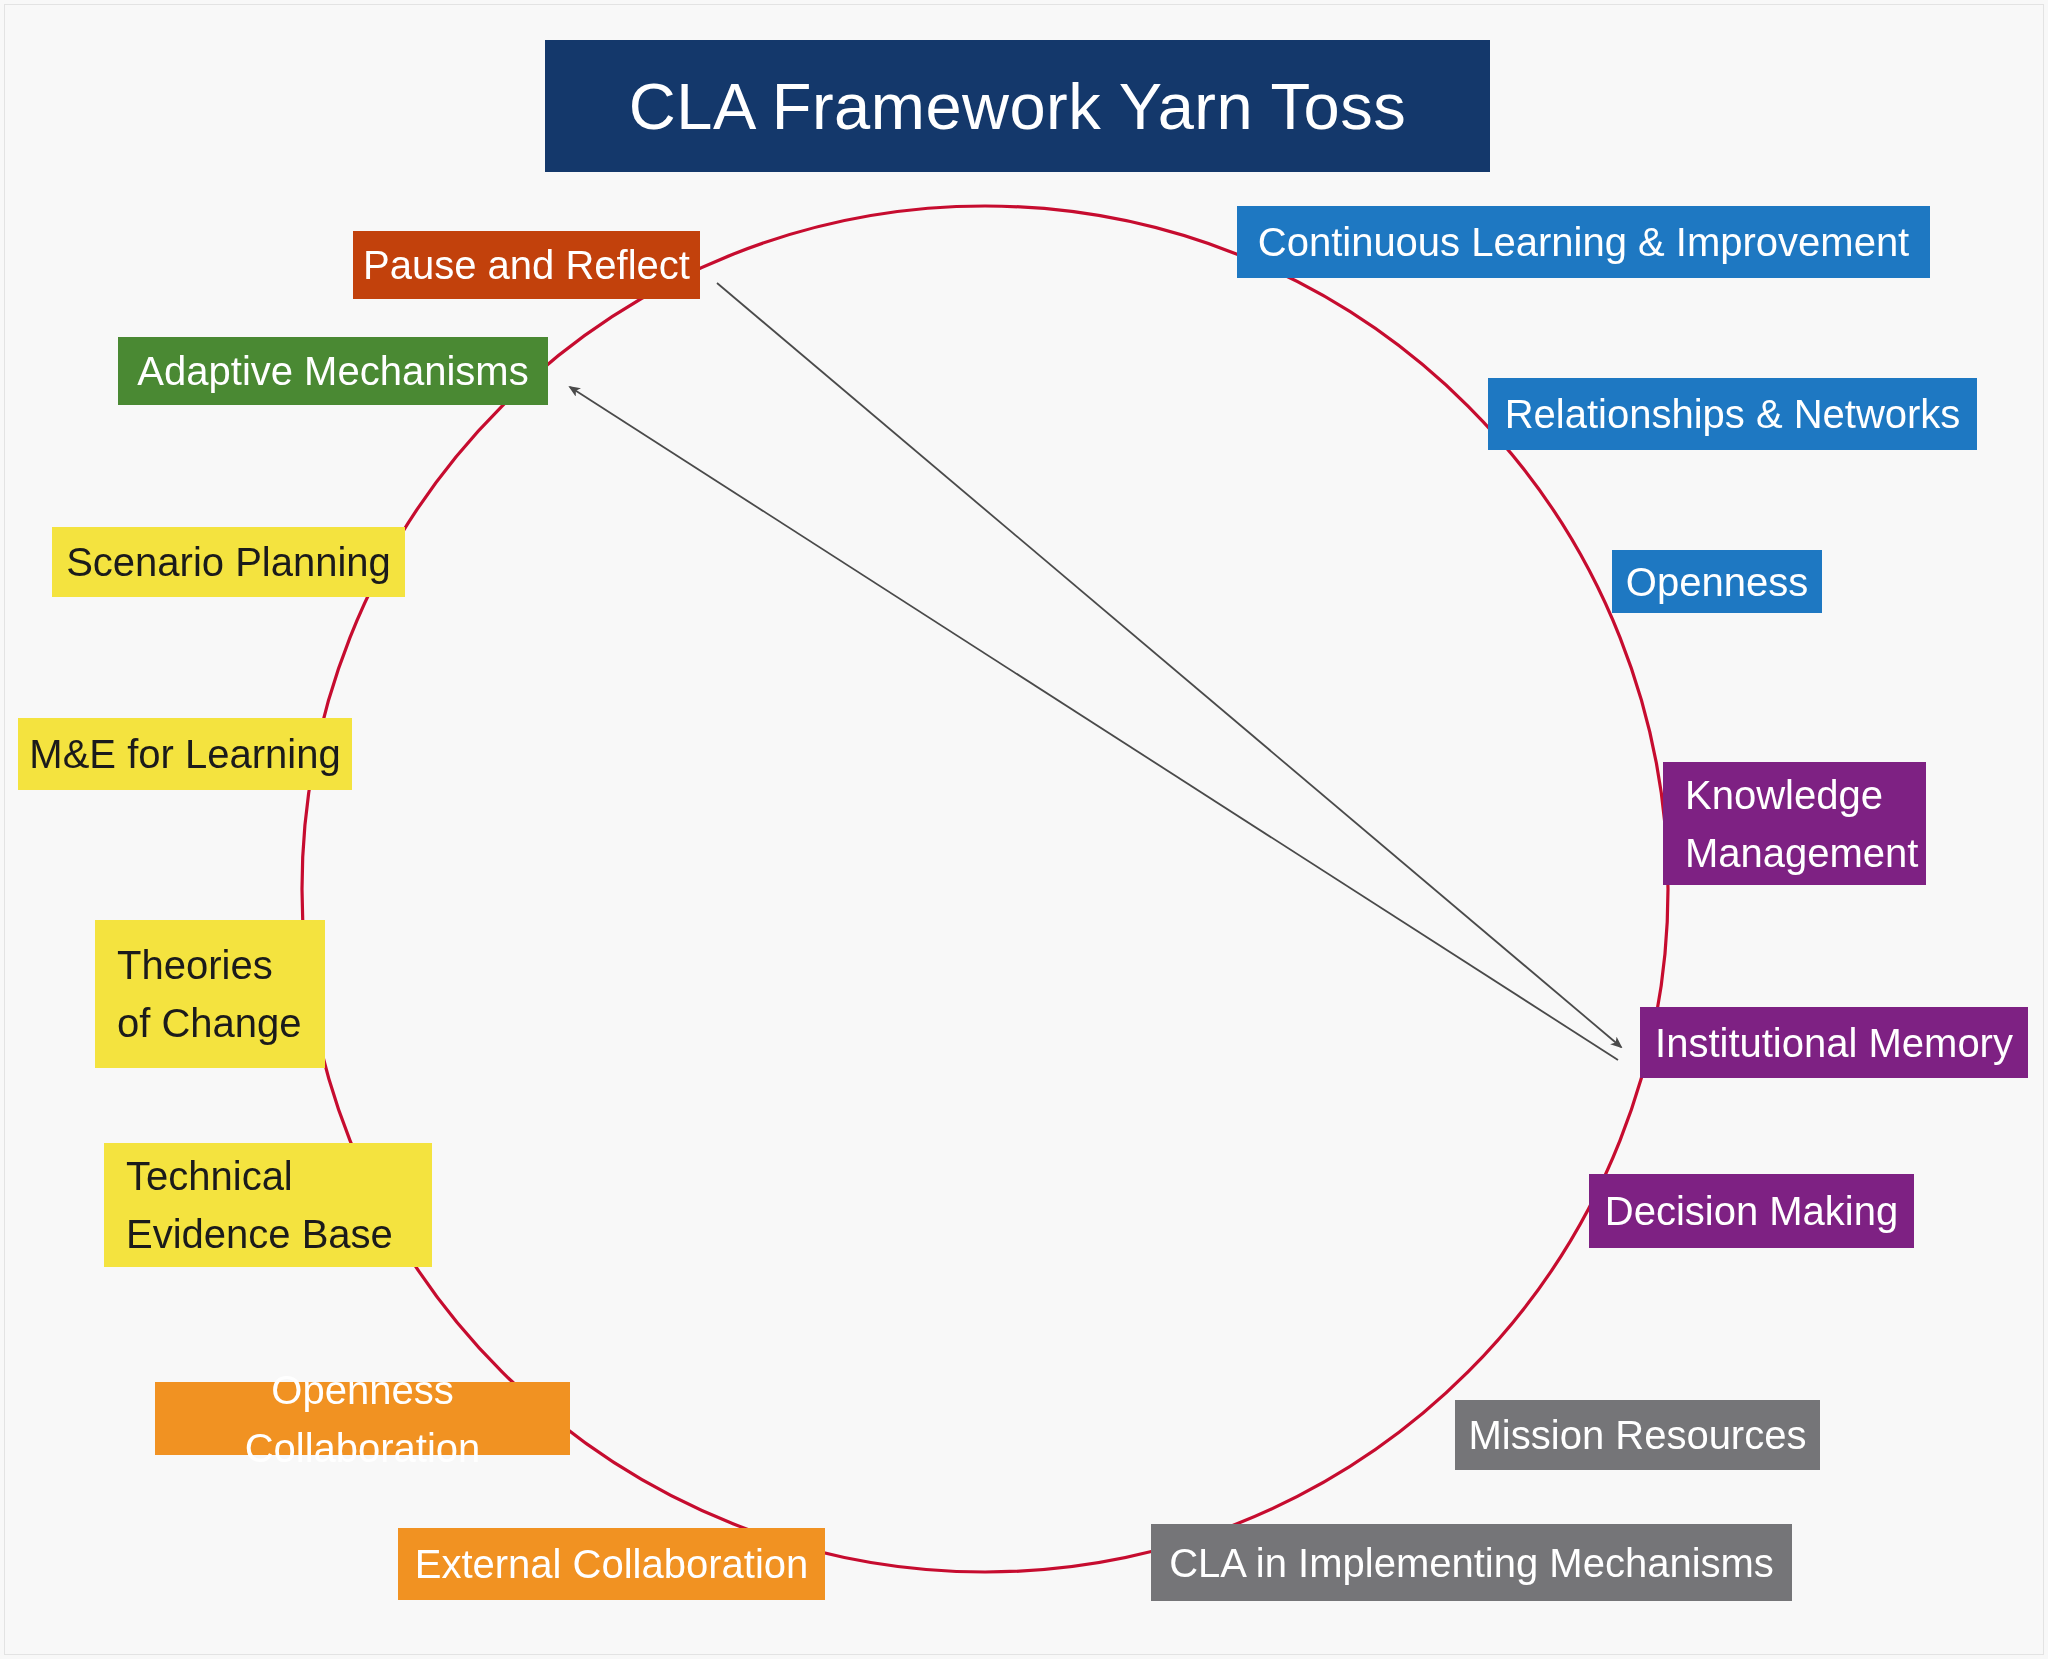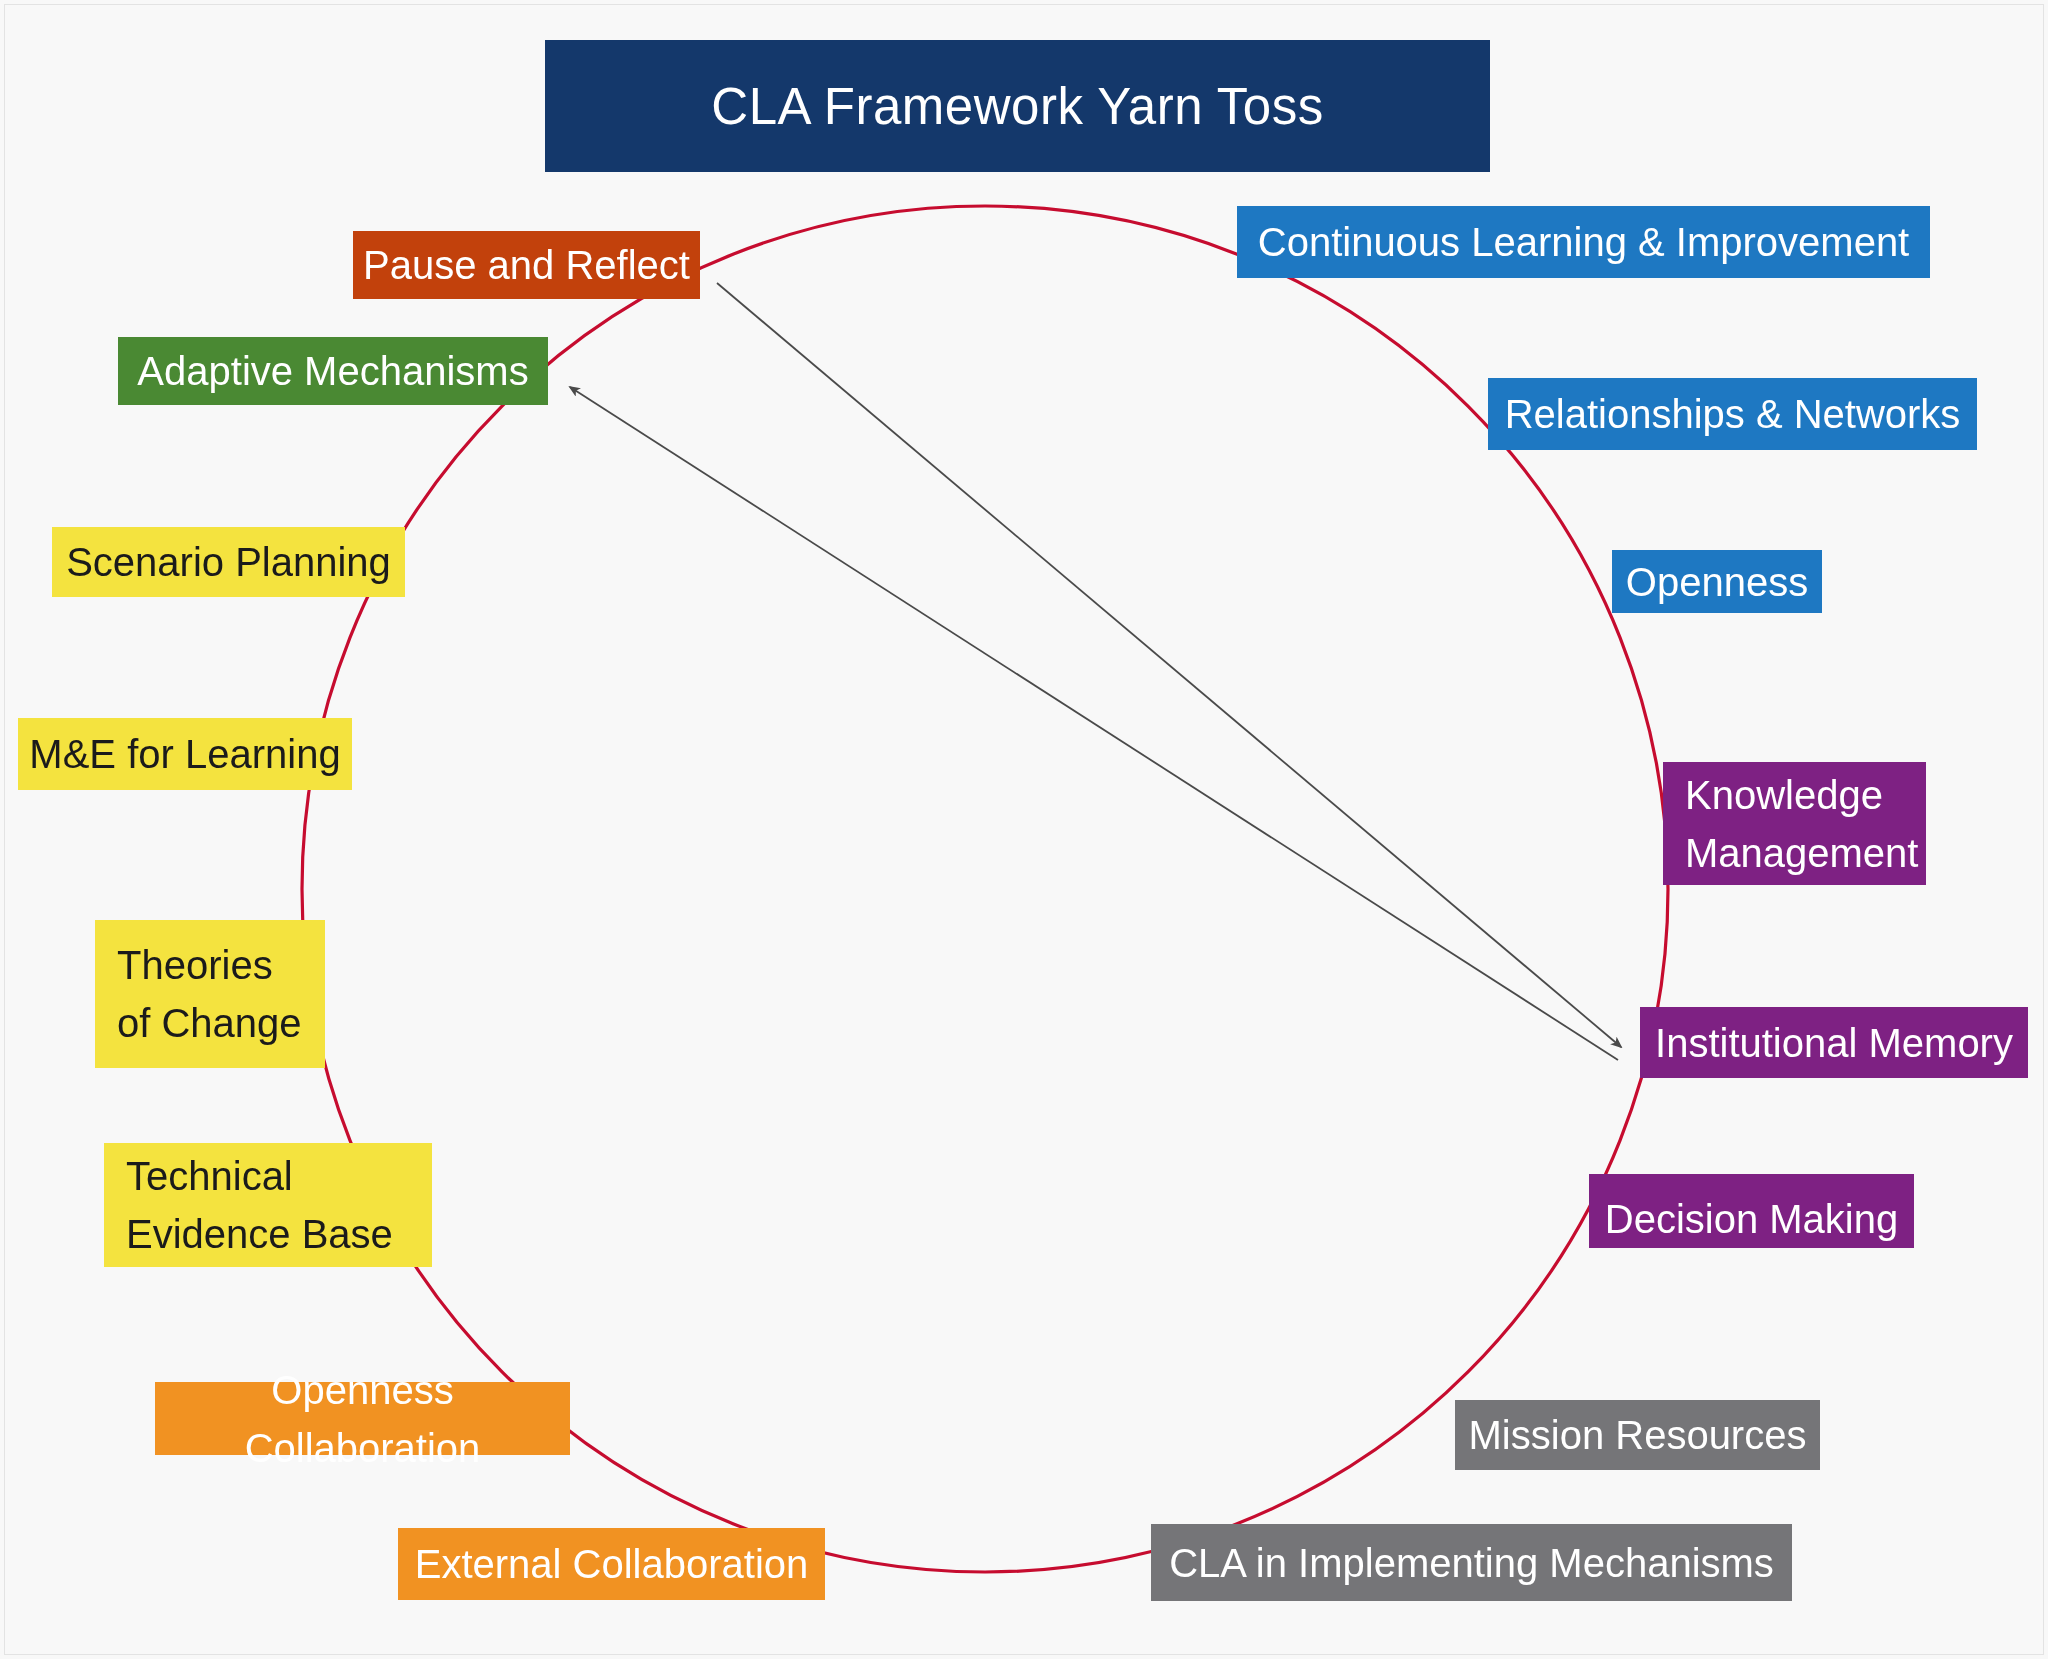--- a/index.html
+++ b/index.html
@@ -23,21 +23,21 @@
   #yarn-svg {
     position: absolute;
     left: 0;
     top: 0;
   }
   .title-box {
     position: absolute;
     display: flex;
     align-items: center;
     justify-content: center;
-    font-size: 51px;
+    font-size: 65px;
     letter-spacing: 0.5px;
   }
   .label-box {
     position: absolute;
     display: flex;
     align-items: center;
     font-size: 40px;
     line-height: 1.45;
     box-sizing: border-box;
   }
@@ -102,21 +102,21 @@
       </div>
       <div class="label-box center" style="left: 1612px; top: 550px; width: 210px; height: 63px; background: rgb(30, 120, 194); color: rgb(255, 255, 255);">
         <span>Openness</span>
       </div>
       <div class="label-box left" style="left: 1663px; top: 762px; width: 263px; height: 123px; background: rgb(126, 33, 131); color: rgb(255, 255, 255);">
         <span>Knowledge Management</span>
       </div>
       <div class="label-box center" style="left: 1640px; top: 1007px; width: 388px; height: 71px; background: rgb(126, 33, 131); color: rgb(255, 255, 255);">
         <span>Institutional Memory</span>
       </div>
-      <div class="label-box center" style="left: 1589px; top: 1174px; width: 325px; height: 74px; background: rgb(126, 33, 131); color: rgb(255, 255, 255); align-items: flex-end;">
+      <div class="label-box center" style="left: 1589px; top: 1174px; width: 325px; height: 74px; background: rgb(126, 33, 131); color: rgb(255, 255, 255);">
         <span>Decision Making</span>
       </div>
       <div class="label-box center" style="left: 1455px; top: 1360px; width: 365px; height: 70px; background: rgb(117, 117, 120); color: rgb(255, 255, 255); margin-top: 40px;">
         <span>Mission Resources</span>
       </div>
       <div class="label-box center" style="left: 1151px; top: 1524px; width: 641px; height: 77px; background: rgb(117, 117, 120); color: rgb(255, 255, 255);">
         <span>CLA in Implementing Mechanisms</span>
       </div>
     </div>
   <div id="canvas-border" style="border-color: rgb(227, 227, 227);"></div>

